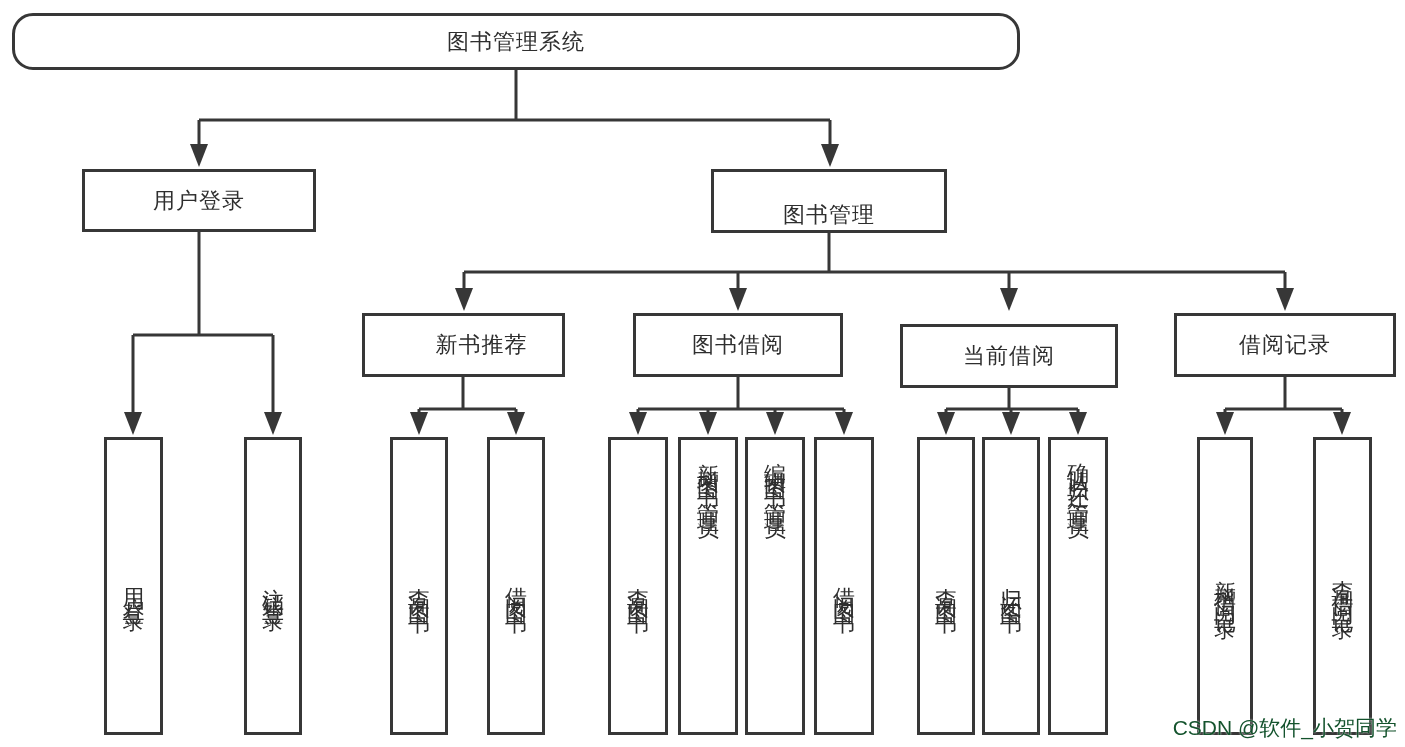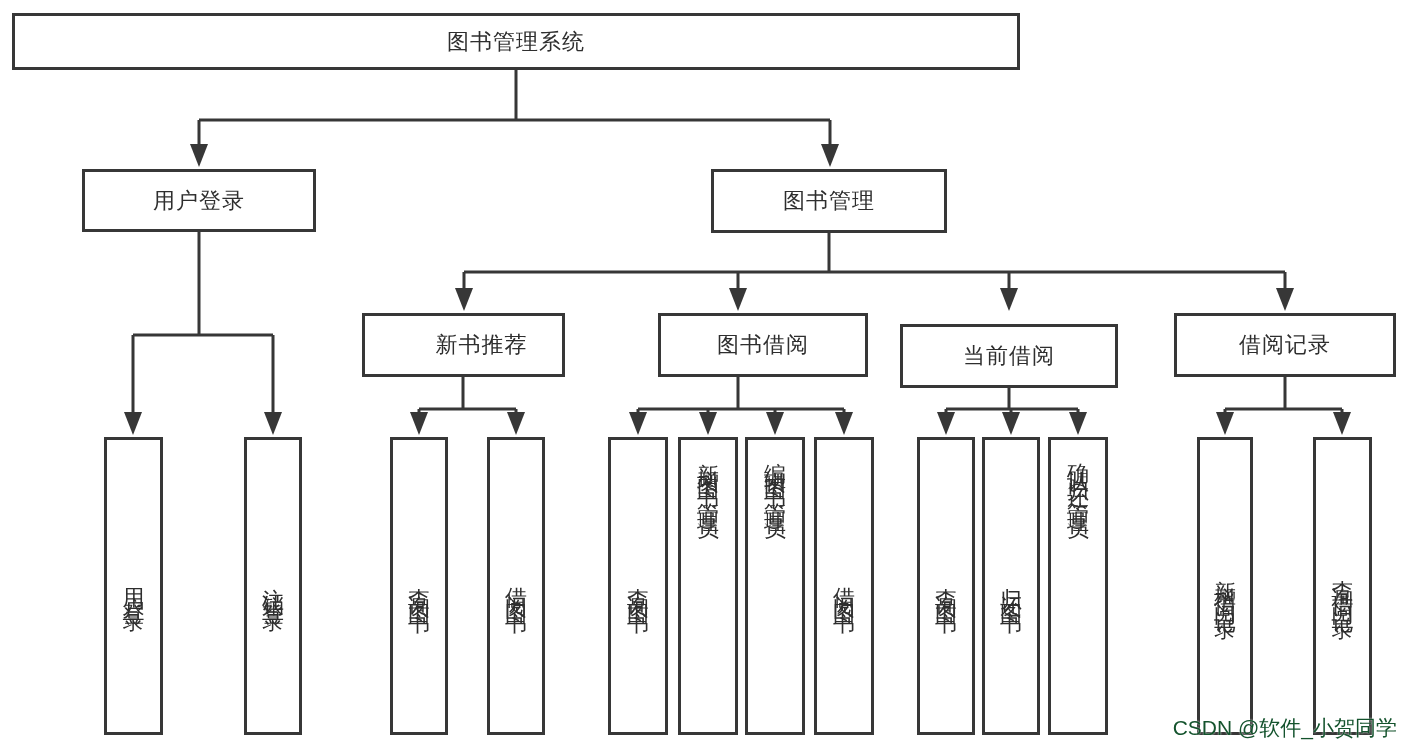--- a/index.html
+++ b/index.html
@@ -92,35 +92,35 @@
 
       <polygon points="937,412 955,412 946,435"></polygon>
       <polygon points="1002,412 1020,412 1011,435"></polygon>
       <polygon points="1069,412 1087,412 1078,435"></polygon>
 
       <polygon points="1216,412 1234,412 1225,435"></polygon>
       <polygon points="1333,412 1351,412 1342,435"></polygon>
     </g>
   </svg>
 
-  <div class="node hnode" style="left:12px;top:13px;width:1008px;height:57px;">
+  <div class="node hnode" style="left:12px;top:13px;width:1008px;height:57px;border-radius:21px;">
     <span class="lbl">图书管理系统</span>
   </div>
 
   <div class="node hnode" style="left:82px;top:169px;width:234px;height:63px;">
     <span class="lbl">用户登录</span>
   </div>
-  <div class="node hnode" style="left:711px;top:169px;width:236px;height:64px;">
+  <div class="node hnode" style="left:711px;top:169px;width:236px;height:64px;align-items:flex-end;">
     <span class="lbl">图书管理</span>
   </div>
 
   <div class="node hnode" style="left:362px;top:313px;width:203px;height:64px;padding-left:36px;">
     <span class="lbl">新书推荐</span>
   </div>
-  <div class="node hnode" style="left:633px;top:313px;width:210px;height:64px;margin-left:25px;">
+  <div class="node hnode" style="left:633px;top:313px;width:210px;height:64px;">
     <span class="lbl">图书借阅</span>
   </div>
   <div class="node hnode" style="left:900px;top:324px;width:218px;height:64px;">
     <span class="lbl">当前借阅</span>
   </div>
   <div class="node hnode" style="left:1174px;top:313px;width:222px;height:64px;">
     <span class="lbl">借阅记录</span>
   </div>
 
   <div class="node vnode" style="left:104px;top:437px;width:59px;height:298px;">

